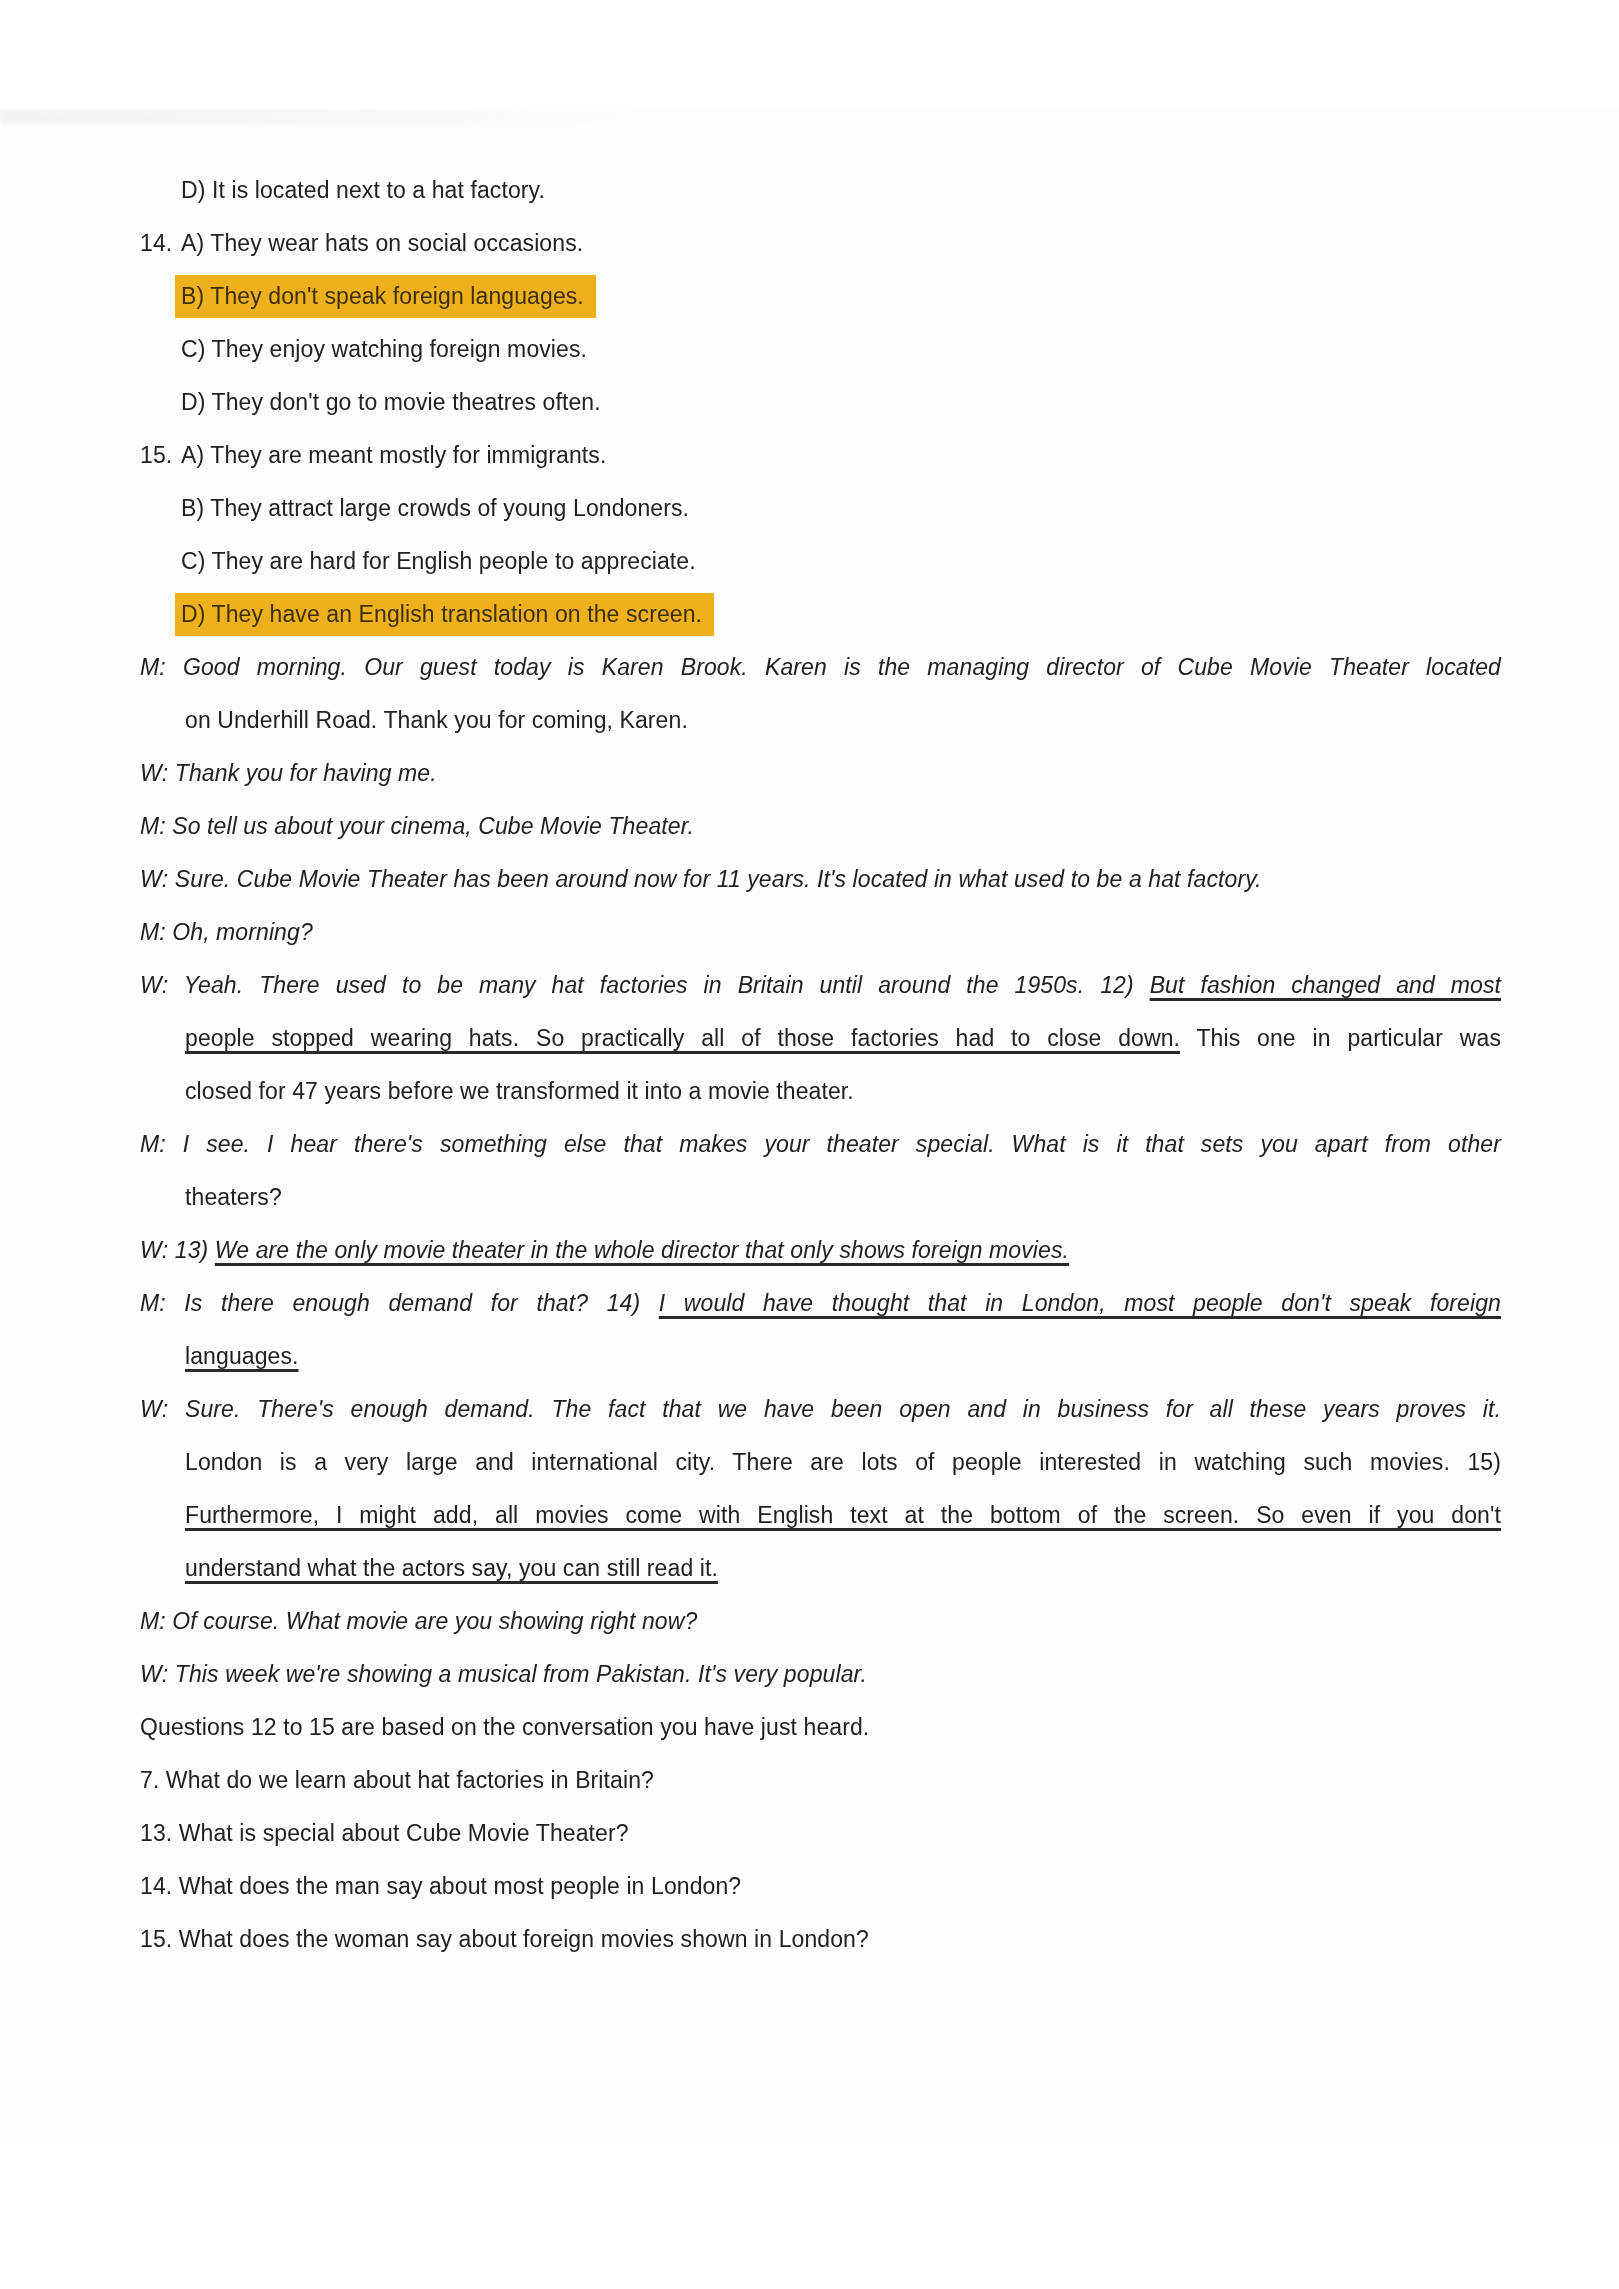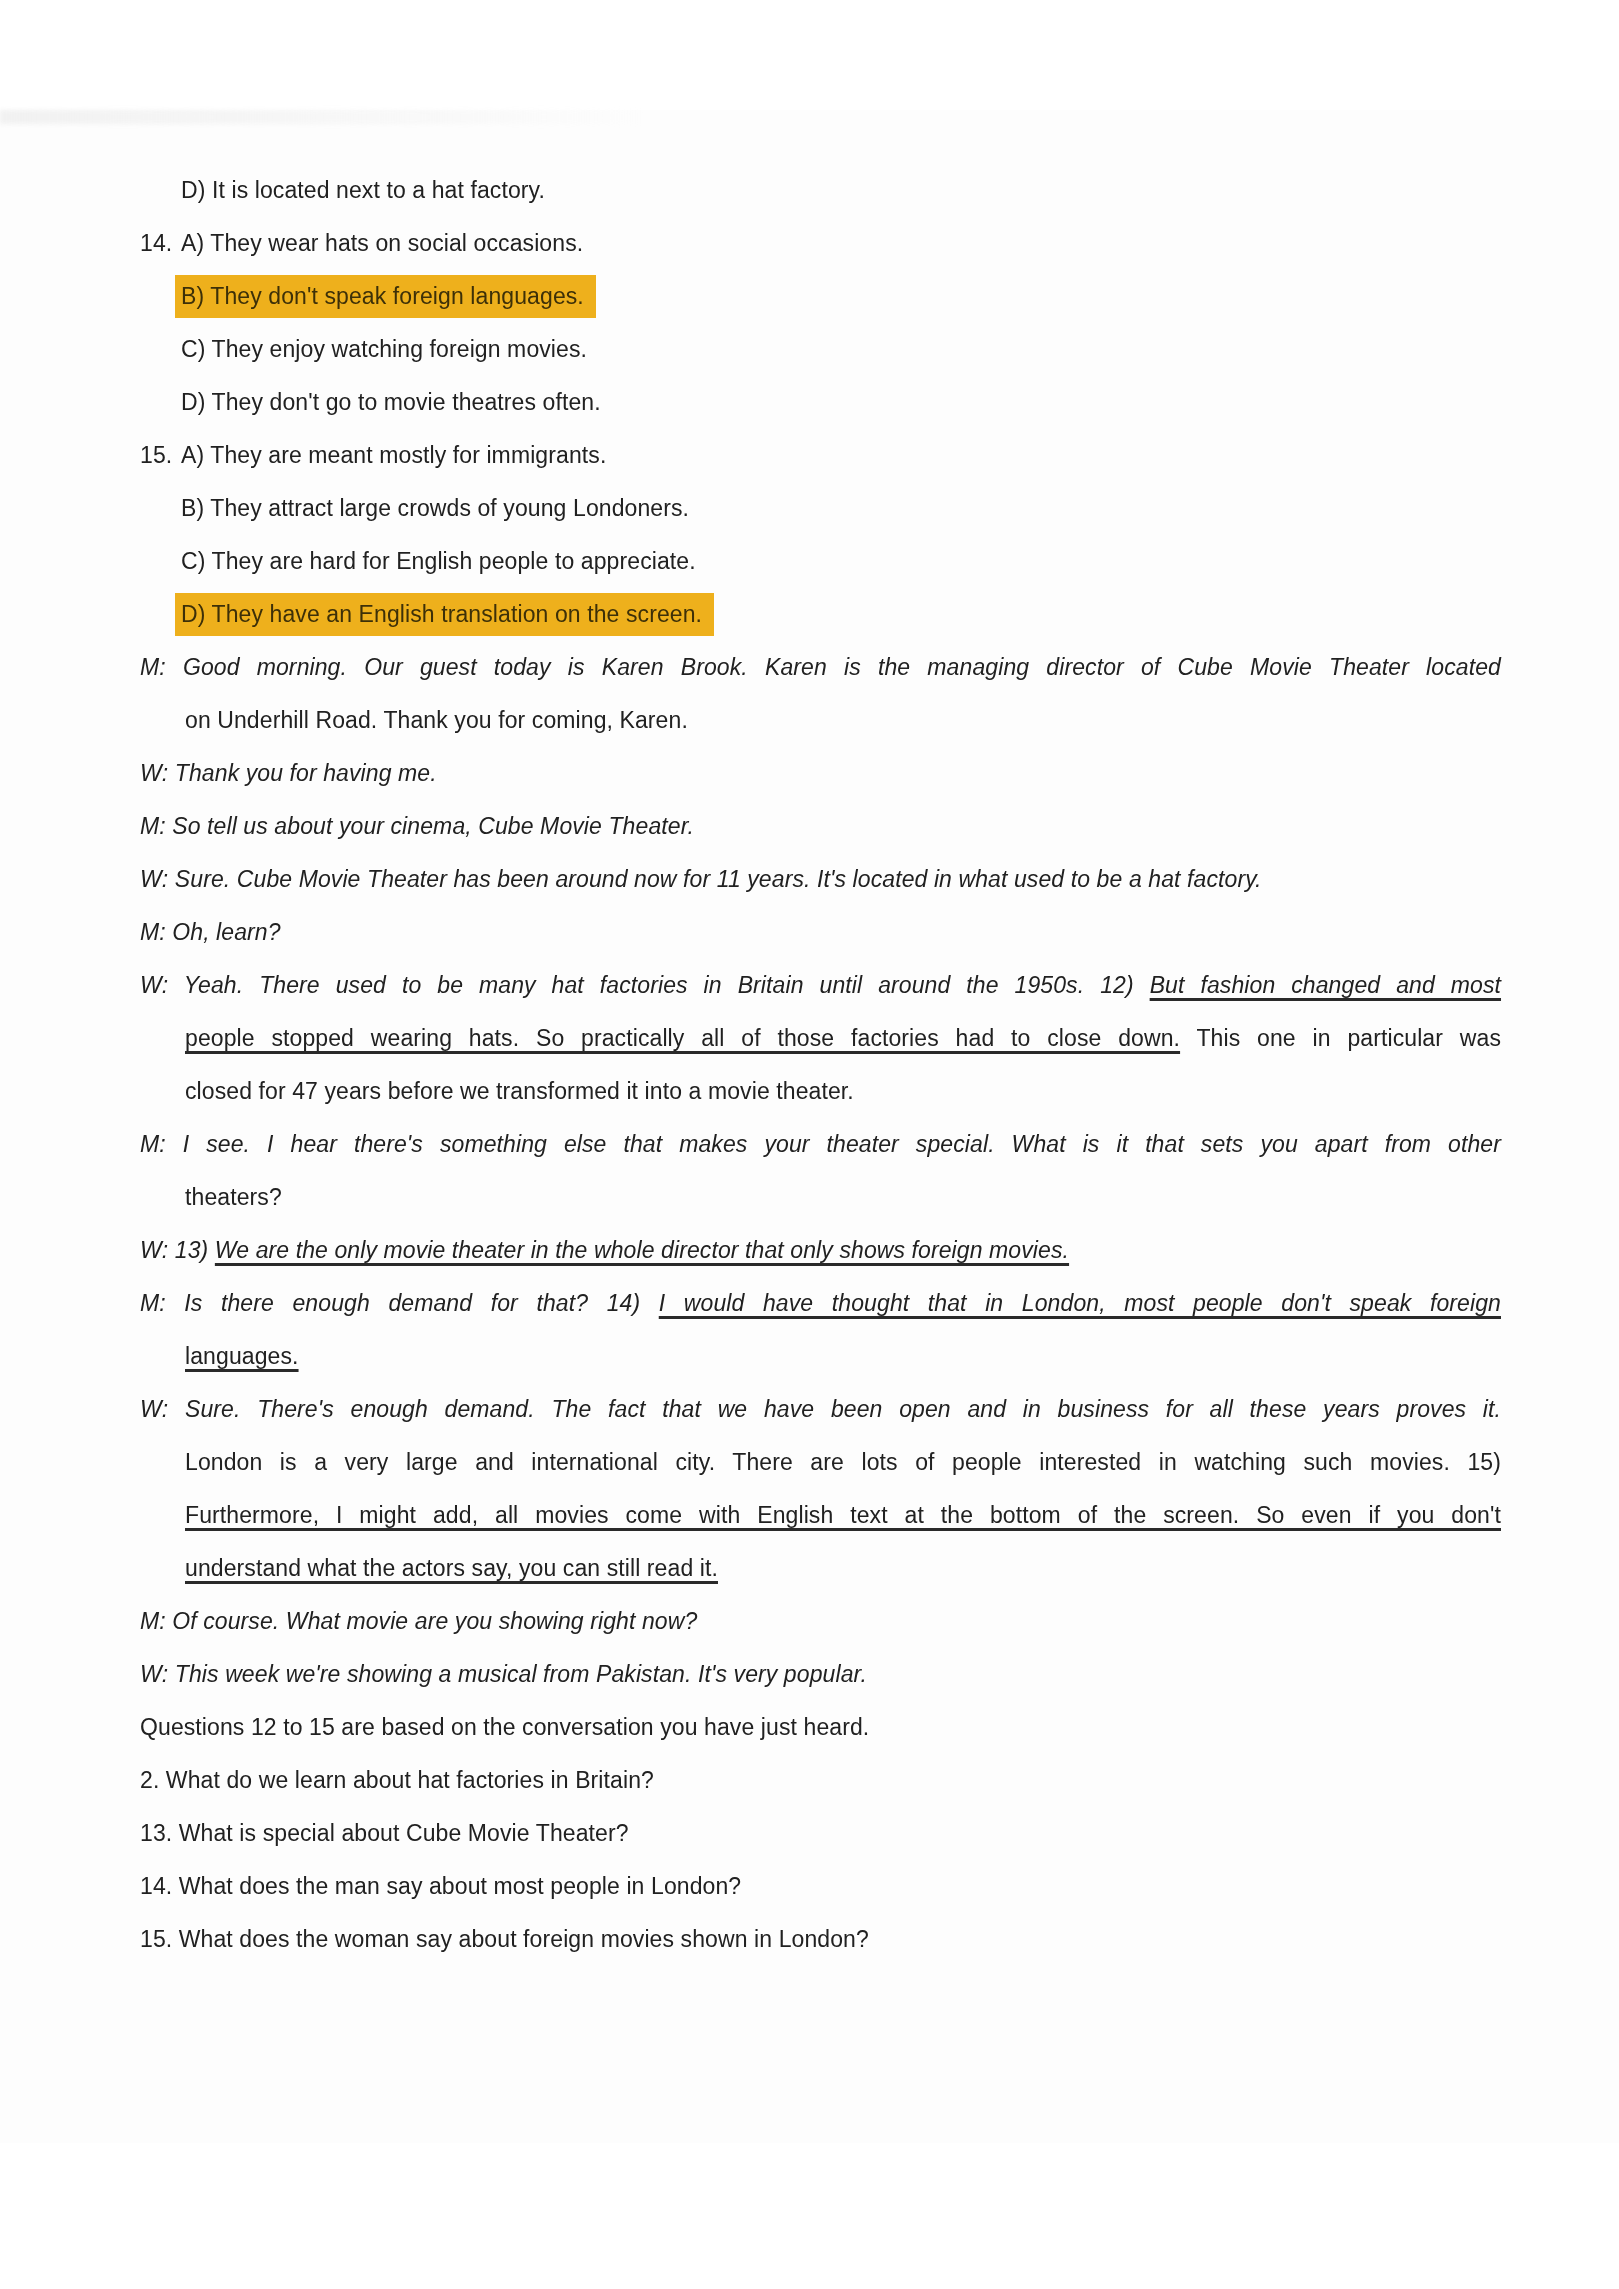--- a/index.html
+++ b/index.html
@@ -78,21 +78,21 @@
       <div class="para">
         <div class="dline first"><span class="speaker">W:</span> <span>Thank you for having me.</span></div>
       </div>
       <div class="para">
         <div class="dline first"><span class="speaker">M:</span> <span>So tell us about your cinema, Cube Movie Theater.</span></div>
       </div>
       <div class="para">
         <div class="dline first"><span class="speaker">W:</span> <span>Sure. Cube Movie Theater has been around now for 11 years. It's located in what used to be a hat factory.</span></div>
       </div>
       <div class="para">
-        <div class="dline first"><span class="speaker">M:</span> <span>Oh, learn?</span></div>
+        <div class="dline first"><span class="speaker">M:</span> <span>Oh, morning?</span></div>
       </div>
       <div class="para">
         <div class="dline first just"><span class="speaker">W:</span> <span>Yeah. There used to be many hat factories in Britain until around the 1950s. 12) </span><span class="u">But fashion changed and most</span></div>
         <div class="dline just"><span class="u">people stopped wearing hats. So practically all of those factories had to close down.</span><span> This one in particular was</span></div>
         <div class="dline"><span>closed for 47 years before we transformed it into a movie theater.</span></div>
       </div>
       <div class="para">
         <div class="dline first just"><span class="speaker">M:</span> <span>I see. I hear there's something else that makes your theater special. What is it that sets you apart from other</span></div>
         <div class="dline"><span>theaters?</span></div>
       </div>
@@ -111,19 +111,19 @@
       </div>
       <div class="para">
         <div class="dline first"><span class="speaker">M:</span> <span>Of course. What movie are you showing right now?</span></div>
       </div>
       <div class="para">
         <div class="dline first"><span class="speaker">W:</span> <span>This week we're showing a musical from Pakistan. It's very popular.</span></div>
       </div>
     </div>
   <div id="closing-block">
       <div class="closing-line">Questions 12 to 15 are based on the conversation you have just heard.</div>
-      <div class="closing-line">2. What do we learn about hat factories in Britain?</div>
+      <div class="closing-line">7. What do we learn about hat factories in Britain?</div>
       <div class="closing-line">13. What is special about Cube Movie Theater?</div>
       <div class="closing-line">14. What does the man say about most people in London?</div>
       <div class="closing-line">15. What does the woman say about foreign movies shown in London?</div>
     </div>
 </div>
 
 
 </body></html>

